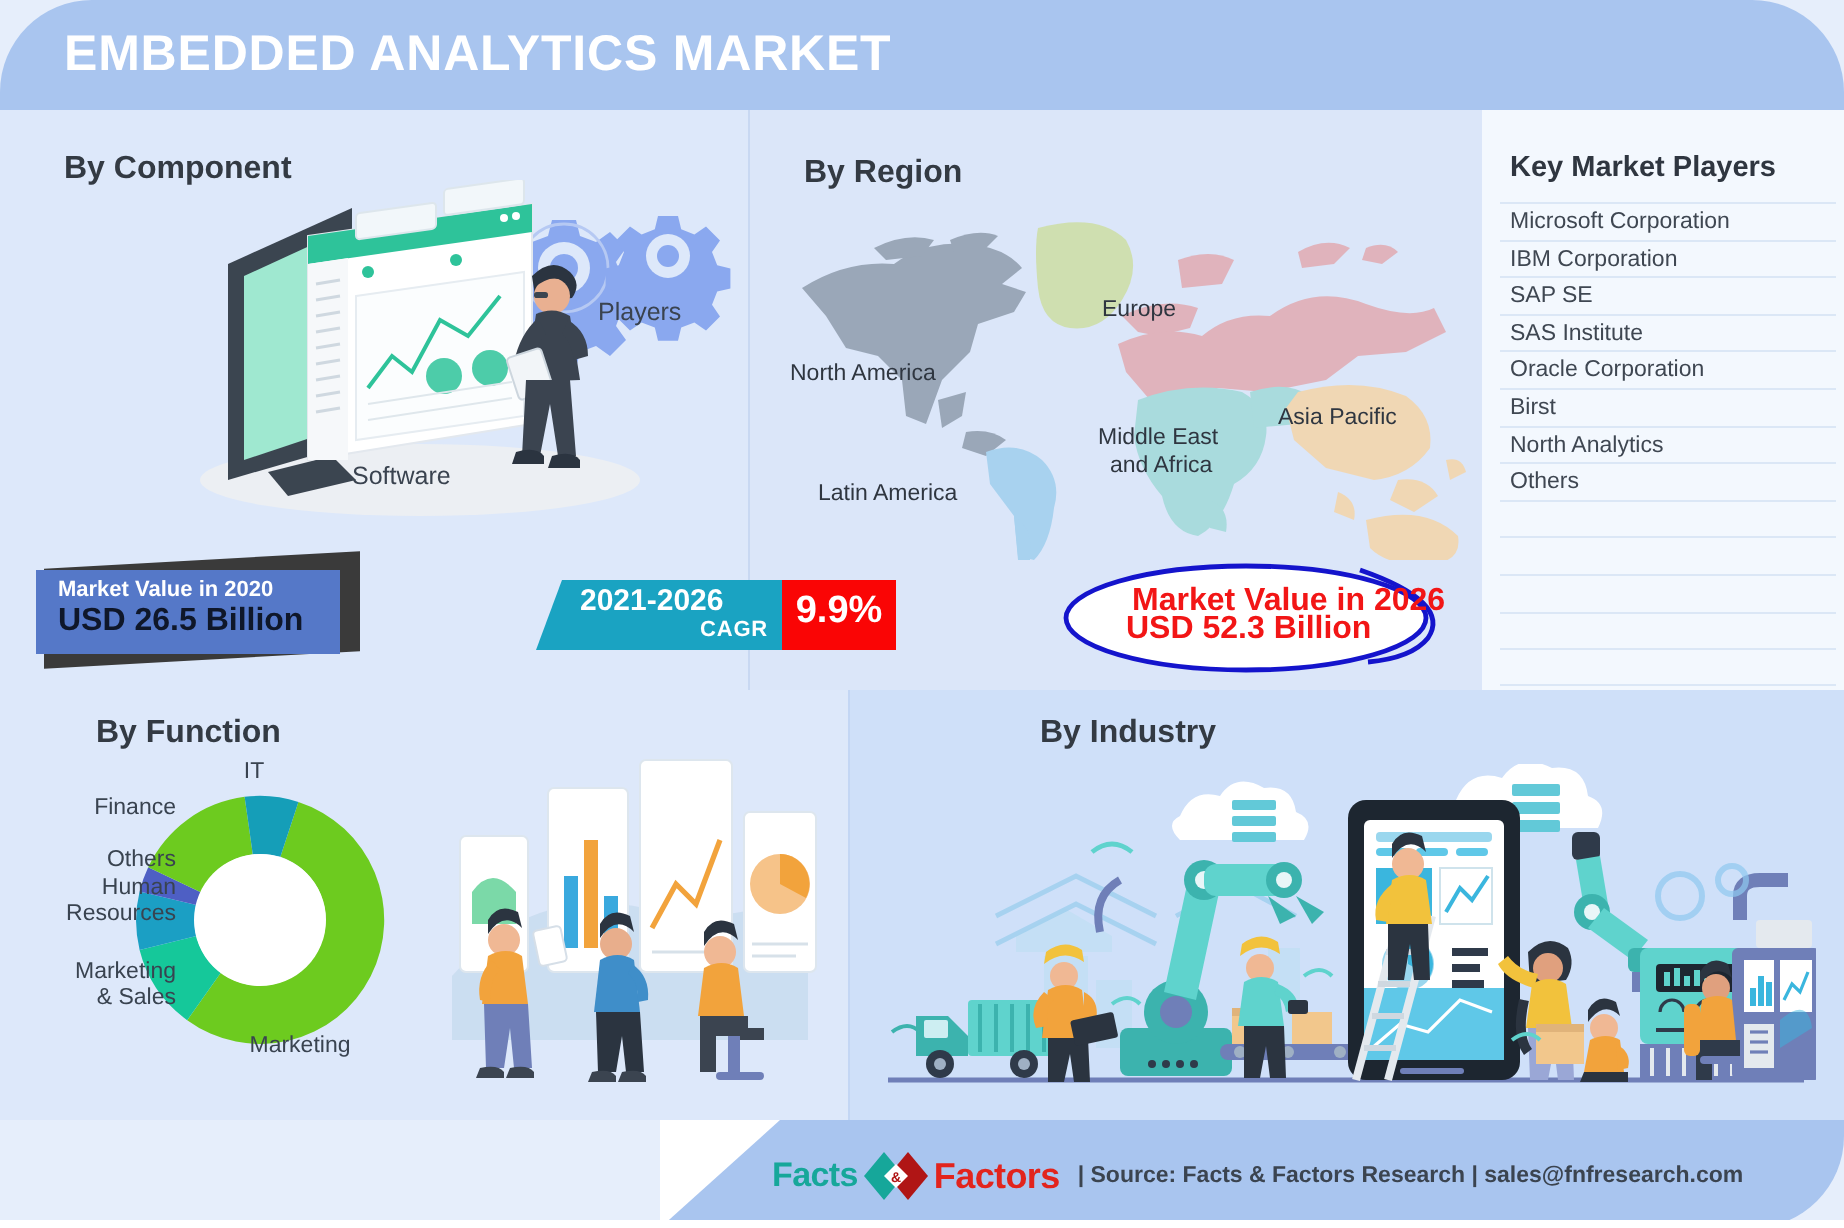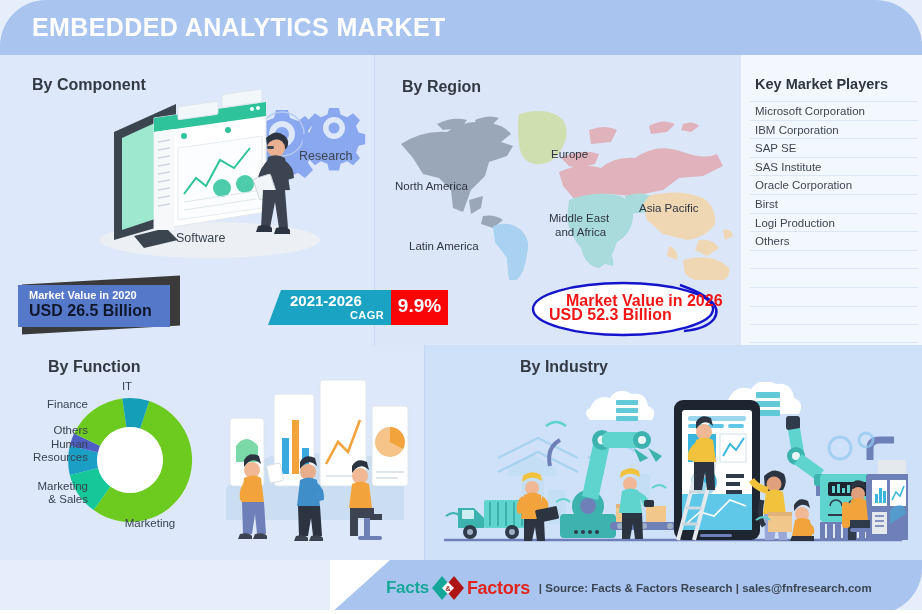--- a/index.html
+++ b/index.html
@@ -55,21 +55,21 @@
     clip-path:polygon(13px 0,100% 0,100% 100%,0 100%);}
   #badge-cagr .yrs{position:absolute;left:22px;top:2px;font-size:15px;font-weight:bold;color:#fff;}
   #badge-cagr .cag{position:absolute;left:22px;top:19px;width:94px;text-align:right;
     font-size:11px;font-weight:bold;color:#fff;letter-spacing:.4px;}
   #badge-cagr .red{position:absolute;left:123px;top:0;width:57px;height:35px;background:#fa0505;}
   #badge-cagr .pct{position:absolute;left:123px;top:5px;width:57px;text-align:center;
     font-size:19px;font-weight:bold;color:#fff;}
 
   #bubble{position:absolute;left:530px;top:281px;width:206px;height:58px;}
   #bubble .l1{position:absolute;left:36px;top:11px;font-size:16px;font-weight:bold;color:#f21616;}
-  #bubble .l2{position:absolute;left:19px;top:25px;font-size:16px;font-weight:bold;color:#f21616;}
+  #bubble .l2{position:absolute;left:33px;top:25px;font-size:16px;font-weight:bold;color:#f21616;}
 
   
   #donut{position:absolute;left:60px;top:390px;}
   .dlab{position:absolute;font-size:11.5px;color:#394350;text-align:right;line-height:13px;}
   .dlab.c{text-align:center;}
 
   
   svg{display:block;}
   .ill{position:absolute;}
 </style>
@@ -151,21 +151,21 @@
         <path d="M199 69 q-9,8 -12,22 l7,3 q4,-12 9,-17 z" fill="#3b4450"></path>
         <path d="M214 70 q10,6 10,18 l-7,2 q-2,-10 -6,-13 z" fill="#3b4450"></path>
         <rect x="186" y="86" width="18" height="22" rx="2" fill="#f2f5f8" stroke="#cdd6de" transform="rotate(-18 195 97)"></rect>
         <path d="M193 100 l22,0 l3,38 l-9,0 l-4,-26 l-5,26 l-9,0 z" fill="#3b4450"></path>
         <path d="M188 136 q10,-3 14,2 l0,4 l-16,0 z" fill="#2b3440"></path>
         <path d="M200 136 q10,-3 14,2 l0,4 l-16,0 z" fill="#2b3440" transform="translate(6,2)"></path>
       </g>
     </svg>
   </div>
   <div style="position:absolute;left:176px;top:231px;font-size:12.5px;color:#3a434f;">Software</div>
-  <div style="position:absolute;left:299px;top:149px;font-size:12.5px;color:#3a434f;">Research</div>
+  <div style="position:absolute;left:299px;top:149px;font-size:12.5px;color:#3a434f;">Players</div>
 
   <div class="sect-title" style="left:402px;top:78px;">By Region</div>
 
   <div class="ill" style="left:383px;top:100px;">
     <svg width="356" height="180" viewBox="0 0 356 180">
 
       <g fill="#9aa7b8">
         <path d="M18 44 q22,-14 46,-12 q16,-12 38,-10 q18,2 26,12 l-10,8 l12,4 l-6,10 l-18,6 l-4,14 l-14,14 l-8,22 l-10,-4 l-2,-18 l-12,-12 l-16,-4 l-10,-16 z"></path>
         <path d="M54 24 q16,-8 30,-4 l-6,8 l-18,2 z"></path>
         <path d="M92 20 q14,-6 24,-2 l-8,8 l-14,0 z"></path>
@@ -212,21 +212,21 @@
   </div>
 
   <div id="players-title">Key Market Players</div>
   <div id="players-list">
     <div class="player-row">Microsoft Corporation</div>
     <div class="player-row">IBM Corporation</div>
     <div class="player-row">SAP SE</div>
     <div class="player-row">SAS Institute</div>
     <div class="player-row">Oracle Corporation</div>
     <div class="player-row">Birst</div>
-    <div class="player-row">Logi Production</div>
+    <div class="player-row">North Analytics</div>
     <div class="player-row">Others</div>
     <div class="player-row"></div>
     <div class="player-row"></div>
     <div class="player-row"></div>
     <div class="player-row"></div>
     <div class="player-row"></div>
   </div>
 
   <div id="badge2020">
     <div class="shadow"></div>

